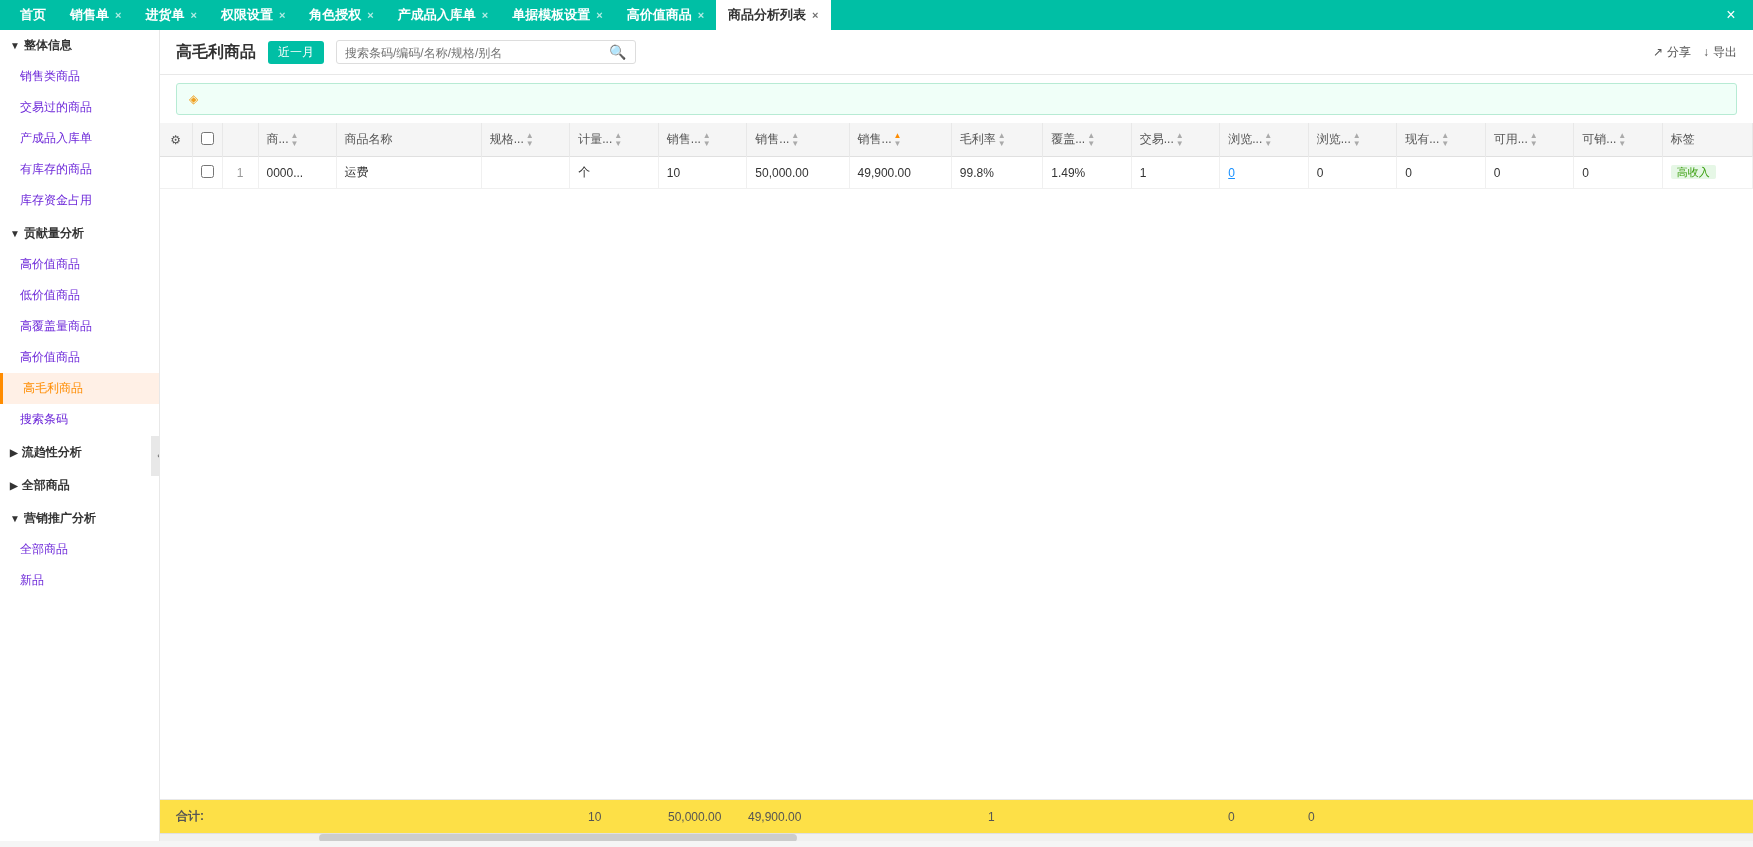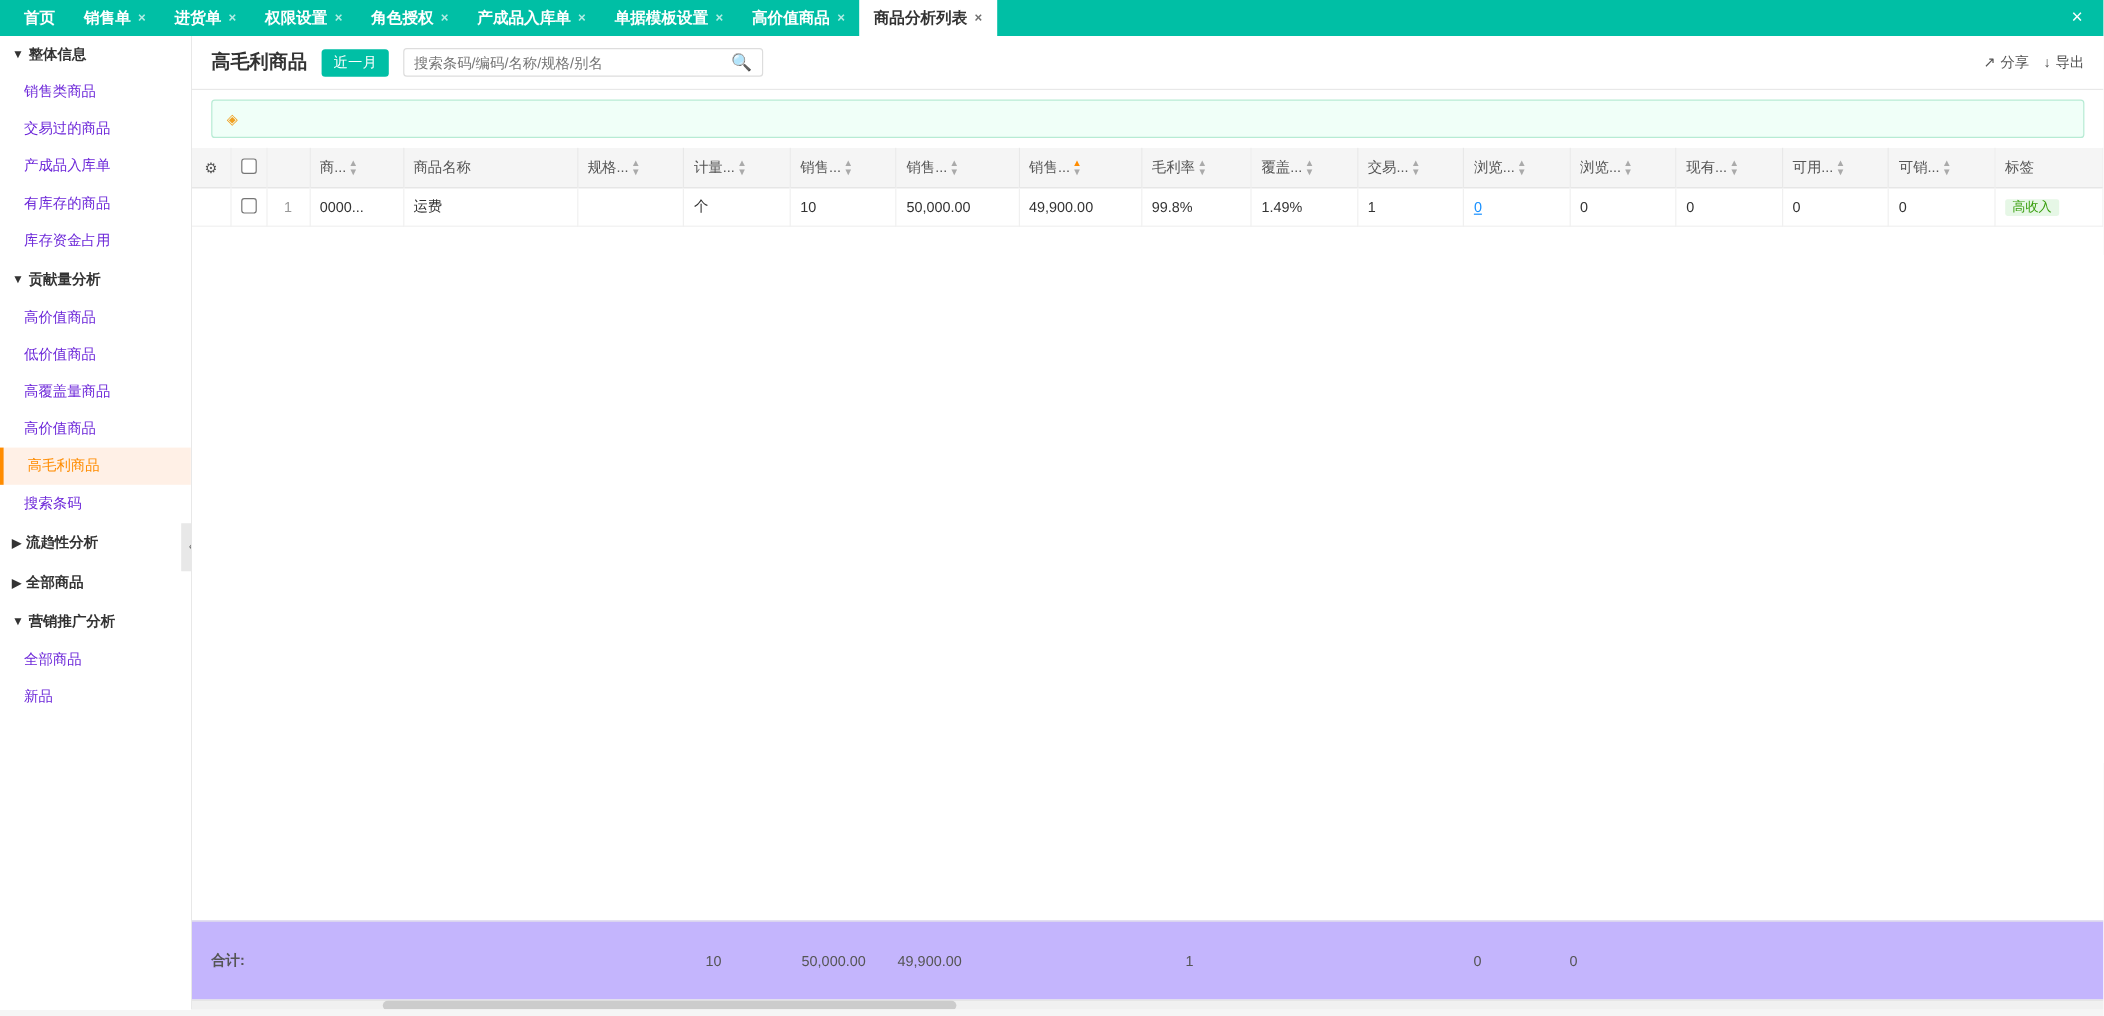--- a/index.html
+++ b/index.html
@@ -227,23 +227,23 @@
       color: #52c41a;
       padding: 1px 6px;
       border-radius: 2px;
       font-size: 11px;
     }
     .tag-badge.high-income { background: #e6f7e6; color: #389e0d; }
     .link-text { color: #1890ff; text-decoration: underline; cursor: pointer; }
     
     
     .footer-bar {
-      background: #c4b5fd;
+      background: #fde047;
       border-top: 1px solid #e8e8e8;
-      padding: 24px 16px;
+      padding: 8px 16px;
       display: flex;
       align-items: center;
       font-size: 12px;
       color: #555;
       flex-shrink: 0;
     }
     .footer-label { margin-right: 20px; font-weight: bold; }
     .footer-values {
       display: flex;
       gap: 0;

